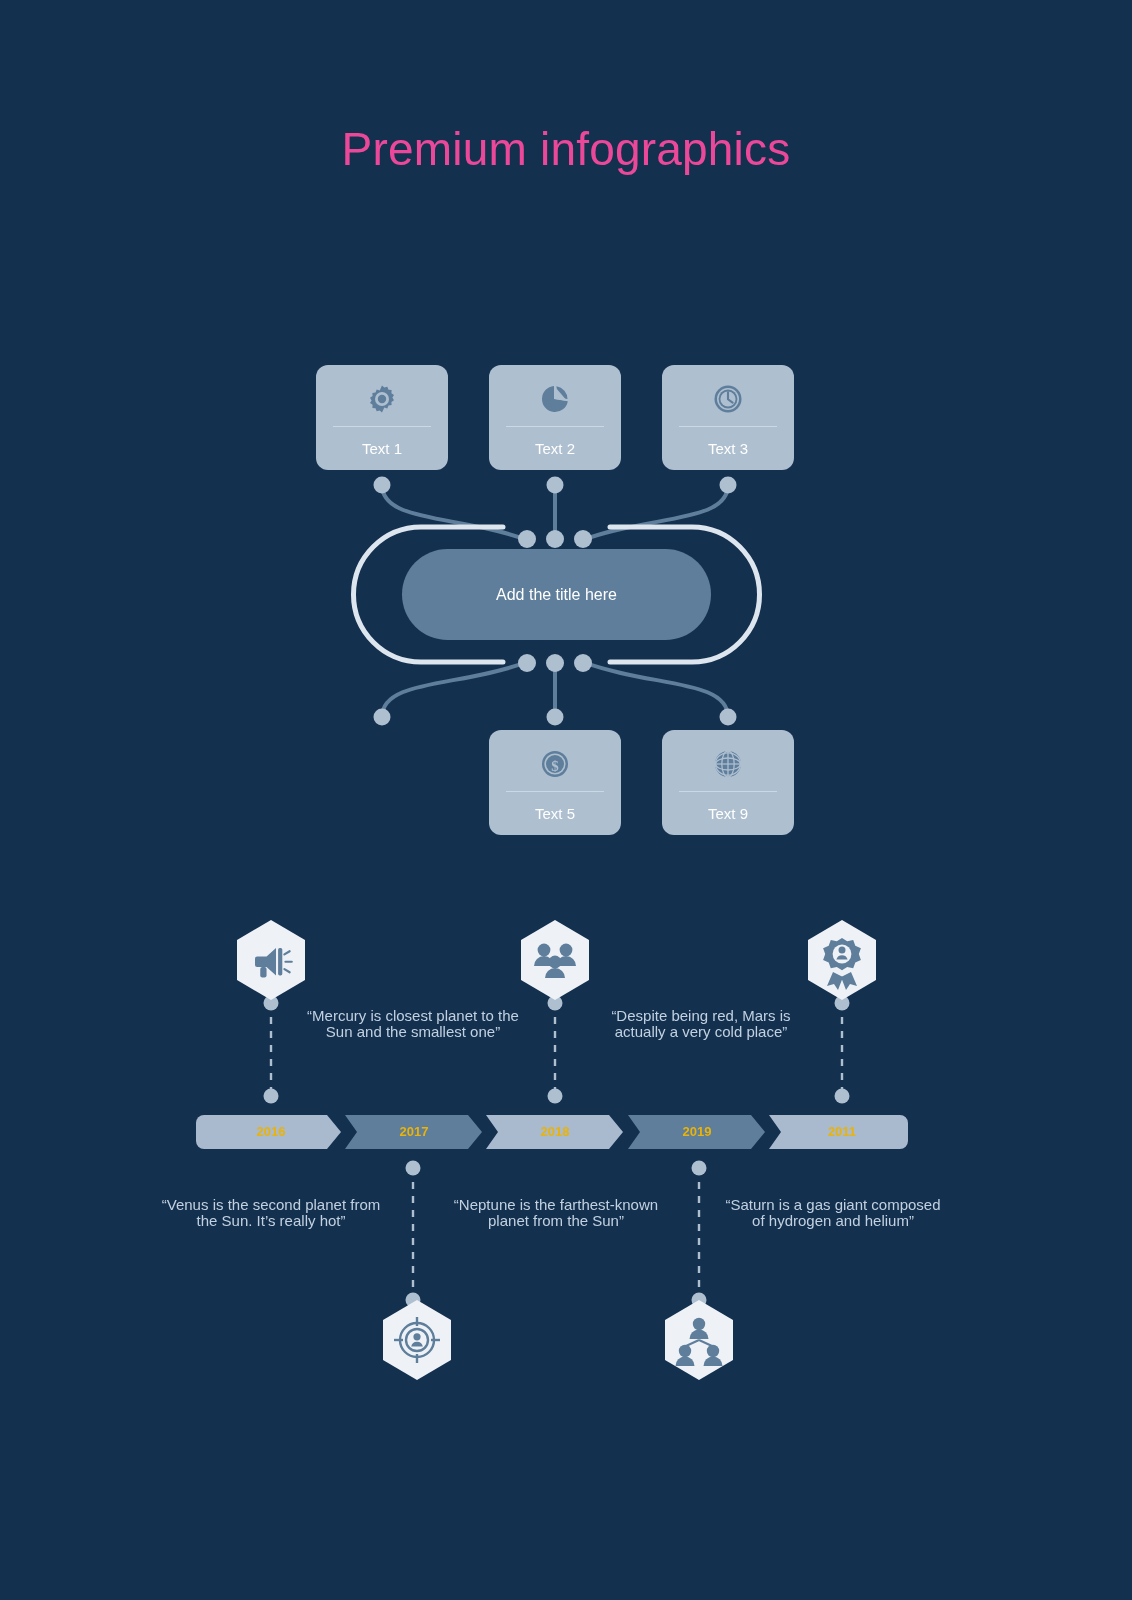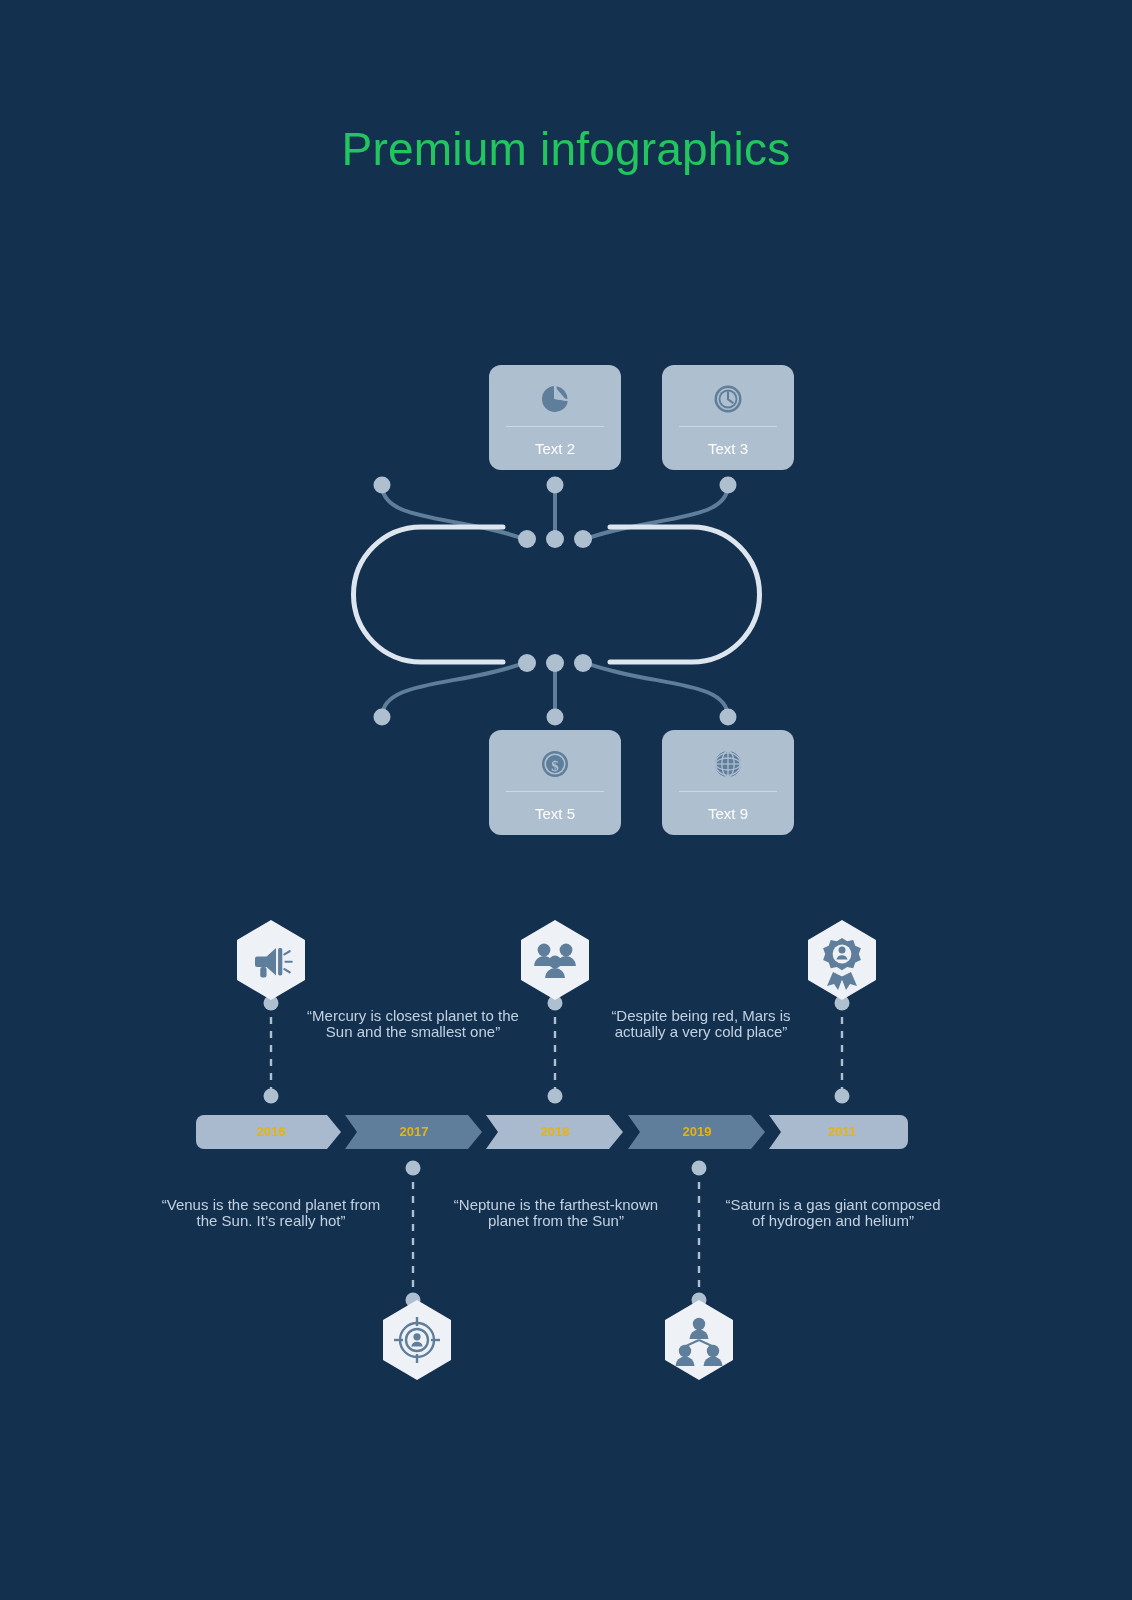--- a/index.html
+++ b/index.html
@@ -8,21 +8,21 @@
     background: #14304f;
     font-family: "Liberation Sans", sans-serif;
     overflow: hidden;
   }
   .page { position: relative; width: 1132px; height: 1600px; }
 
   
   .page-title {
     position: absolute; left: 0; top: 122px; width: 1132px;
     text-align: center;
-    font-size: 46px; font-weight: 400; color: #22c55e;
+    font-size: 46px; font-weight: 400; color: #ec4899;
     letter-spacing: 0.2px;
   }
 
   
   .hub { position: absolute; left: 0; top: 355px; width: 1132px; height: 500px; }
   .hub-svg { position: absolute; left: 0; top: 0; }
 
   .card {
     position: absolute;
     width: 132px; height: 105px;
@@ -103,21 +103,37 @@
       <circle cx="728" cy="362" r="8.5" fill="#aebfd0"></circle>
 
       <circle cx="527" cy="184" r="9" fill="#aebfd0"></circle>
       <circle cx="555" cy="184" r="9" fill="#aebfd0"></circle>
       <circle cx="583" cy="184" r="9" fill="#aebfd0"></circle>
       <circle cx="527" cy="308" r="9" fill="#aebfd0"></circle>
       <circle cx="555" cy="308" r="9" fill="#aebfd0"></circle>
       <circle cx="583" cy="308" r="9" fill="#aebfd0"></circle>
     </svg>
 
-
+    <div class="pill-wrap">
+      <div class="pill-inner">
+        <span>Add the title here</span>
+      </div>
+    </div>
+
+    <div class="card c1">
+      <div class="card-icon">
+        <svg viewBox="0 0 32 32" width="32" height="32">
+          <path fill="#5e7e9b" d="M16 2.5l2.3 2.1 3-.8 1.2 2.9 3.1.4-.2 3.1 2.6 1.7-1.6 2.7 1.6 2.7-2.6 1.7.2 3.1-3.1.4-1.2 2.9-3-.8L16 29.5l-2.3-2.1-3 .8-1.2-2.9-3.1-.4.2-3.1L4 20.1l1.6-2.7L4 14.7l2.6-1.7-.2-3.1 3.1-.4 1.2-2.9 3 .8z"></path>
+          <circle cx="16" cy="16" r="7" fill="#aebfd0"></circle>
+          <circle cx="16" cy="16" r="4.2" fill="#5e7e9b"></circle>
+        </svg>
+      </div>
+      <div class="card-rule"></div>
+      <div class="card-label">Text 1</div>
+    </div>
 
     <div class="card c2">
       <div class="card-icon">
         <svg viewBox="0 0 32 32" width="32" height="32">
           <path fill="#5e7e9b" d="M15 3A13 13 0 1 0 28.8 18.2L15 16z"></path>
           <path fill="#5e7e9b" d="M17.5 3.3v11.2l11 1.6A12.9 12.9 0 0 0 17.5 3.3z"></path>
           <path fill="#aebfd0" d="M16.6 4.6v10.9l10.7 1.5" stroke="#aebfd0" stroke-width="1.4"></path>
         </svg>
       </div>
       <div class="card-rule"></div>

